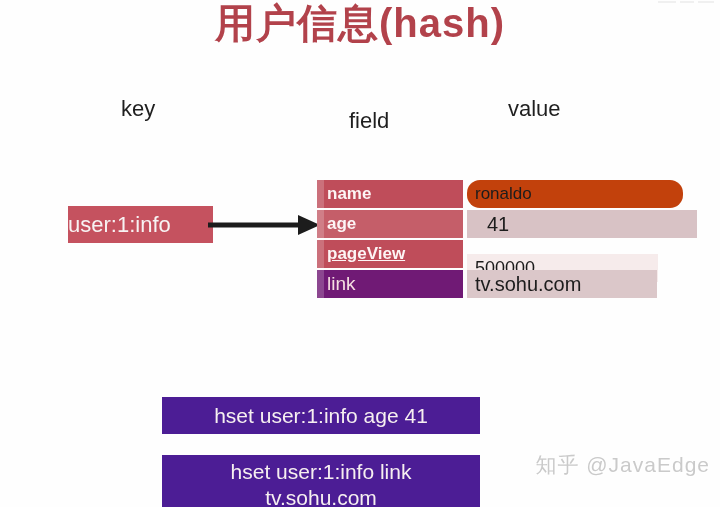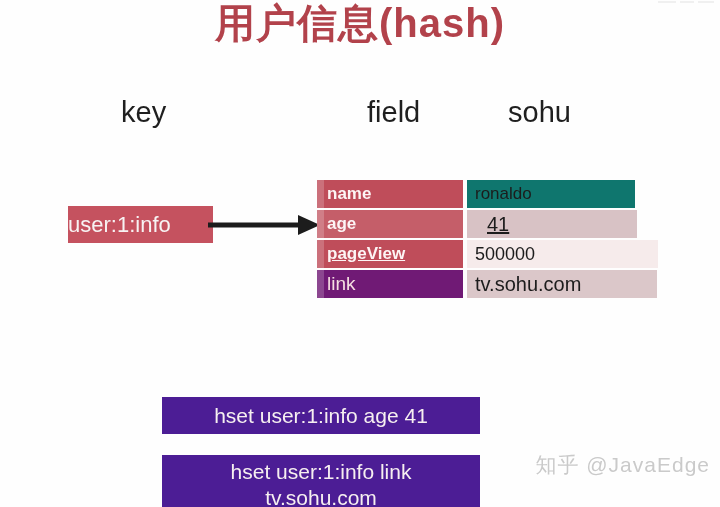--- a/index.html
+++ b/index.html
@@ -14,24 +14,24 @@
   .title{
     position:absolute;top:-4px;left:0;width:720px;
     text-align:center;
     font-size:40px;font-weight:700;
     color:#b2424b;
     letter-spacing:1px;
   }
   
   .col-label{
     position:absolute;top:96px;
-    font-size:29px;color:#1f1f1f;
+    font-size:22px;color:#1f1f1f;
   }
   .lbl-key{left:121px;}
-  .lbl-field{left:367px;}
+  .lbl-field{left:349px;margin-top:12px;}
   .lbl-value{left:508px;}
   
   .key-box{
     position:absolute;left:68px;top:206px;
     width:145px;height:37px;
     background:#c5525f;
     color:#f7f3f3;
     font-size:22px;
     display:flex;align-items:center;justify-content:flex-start;
   }
@@ -49,25 +49,25 @@
     box-shadow:inset 7px 0 0 rgba(255,255,255,0.20);
     margin-right:4px;
   }
   .vcell{
     height:28px;
     color:#1c1c1c;font-size:17px;
     display:flex;align-items:center;
     padding-left:8px;box-sizing:border-box;
   }
   .row-name  .fcell{background:#bf4d5a;}
-  .row-name  .vcell{background:#0f766e;width:168px;}
+  .row-name  .vcell{background:#c2410c;width:216px;border-radius:13px;}
   .row-age   .fcell{background:#c55e69;}
-  .row-age   .vcell{background:#d8c2c5;width:170px;padding-left:20px;font-size:20px;text-decoration:underline;}
+  .row-age   .vcell{background:#d8c2c5;width:230px;padding-left:20px;font-size:20px;}
   .row-pageview .fcell{background:#bf4d5a;text-decoration:underline;}
-  .row-pageview .vcell{background:#f6ebeb;width:191px;font-size:18px;}
+  .row-pageview .vcell{background:#f6ebeb;width:191px;font-size:18px;margin-top:14px;}
   .row-link  .fcell{background:#701a75;color:#f6dfe1;font-weight:400;font-size:19px;}
   .row-link  .vcell{background:#dbc7c9;width:190px;font-size:20px;}
   
   .cmd-box{
     position:absolute;left:162px;width:318px;
     background:#4c1d95;color:#f6eff0;
     font-size:21px;text-align:center;
     box-sizing:border-box;
   }
   .cmd-1{top:397px;height:37px;line-height:37px;}
@@ -90,21 +90,21 @@
 <div id="slide">
 
   <div class="overlay-remnant">
     <i class="a"></i><i class="b"></i><i class="c"></i>
   </div>
 
   <div class="title">用户信息(hash)</div>
 
   <div class="col-label lbl-key">key</div>
   <div class="col-label lbl-field">field</div>
-  <div class="col-label lbl-value">sohu</div>
+  <div class="col-label lbl-value">value</div>
 
   <div class="key-box">
     <span>user:1:info</span>
   </div>
 
   <svg class="arrow" viewBox="0 0 116 28">
     <line x1="2" y1="14" x2="94" y2="14" stroke="#1c1c1c" stroke-width="5"></line>
     <polygon points="92,4 114,14 92,24" fill="#1c1c1c"></polygon>
   </svg>
 

